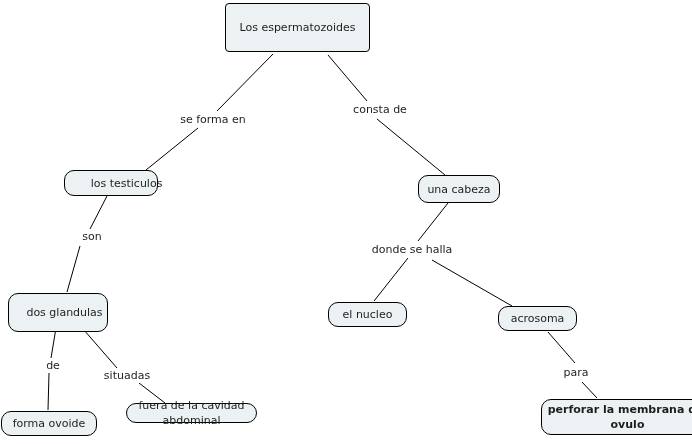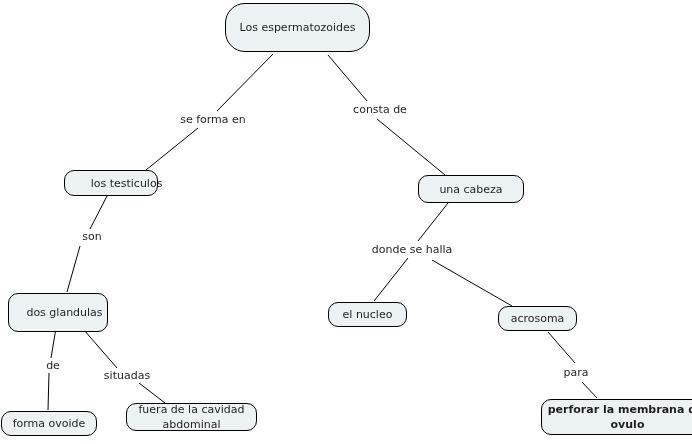--- a/index.html
+++ b/index.html
@@ -38,21 +38,21 @@
     line-height: 15px;
     color: var(--text-color, #1e1e1e);
     white-space: nowrap;
     z-index: 2;
   }
   .node.wrap {
     white-space: normal;
     padding: 2px 4px;
   }
   .node.big {
-    border-radius: 20px;
+    border-radius: 4px;
   }
   .edge-label {
     position: absolute;
     transform: translate(-50%, -50%);
     background: var(--bg, #ffffff);
     padding: 0 2px;
     font-size: 11px;
     line-height: 14px;
     color: var(--text-color, #1e1e1e);
     white-space: nowrap;
@@ -90,41 +90,41 @@
   </svg>
 
   <div class="node big" style="left:225px; top:3px; width:145px; height:49px;">
     <span>Los espermatozoides</span>
   </div>
 
   <div class="node" style="left:64px; top:170px; width:94px; height:26px;padding-left:31px;">
     <span>los testiculos</span>
   </div>
 
-  <div class="node" style="left:418px; top:175px; width:106px; height:28px;">
+  <div class="node" style="left:418px; top:175px; width:82px; height:28px;">
     <span>una cabeza</span>
   </div>
 
   <div class="node" style="left:8px; top:293px; width:100px; height:39px;padding-left:13px;">
     <span>dos glandulas</span>
   </div>
 
   <div class="node" style="left:328px; top:302px; width:79px; height:25px;">
     <span>el nucleo</span>
   </div>
 
   <div class="node" style="left:498px; top:306px; width:79px; height:25px;">
     <span>acrosoma</span>
   </div>
 
   <div class="node" style="left:1px; top:411px; width:96px; height:25px;">
     <span>forma ovoide</span>
   </div>
 
-  <div class="node wrap" style="left:126px; top:403px; width:131px; height:28px;">
+  <div class="node wrap" style="left:126px; top:403px; width:131px; height:20px;">
     <span>fuera de la cavidad abdominal</span>
   </div>
 
   <div class="node wrap" style="left:541px; top:399px; width:173px; height:36px;font-weight:bold;">
     <span>perforar la membrana del ovulo</span>
   </div>
 
   <div class="edge-label" style="left:213px; top:120px;">se forma en</div>
 
   <div class="edge-label" style="left:380px; top:110px;">consta de</div>

